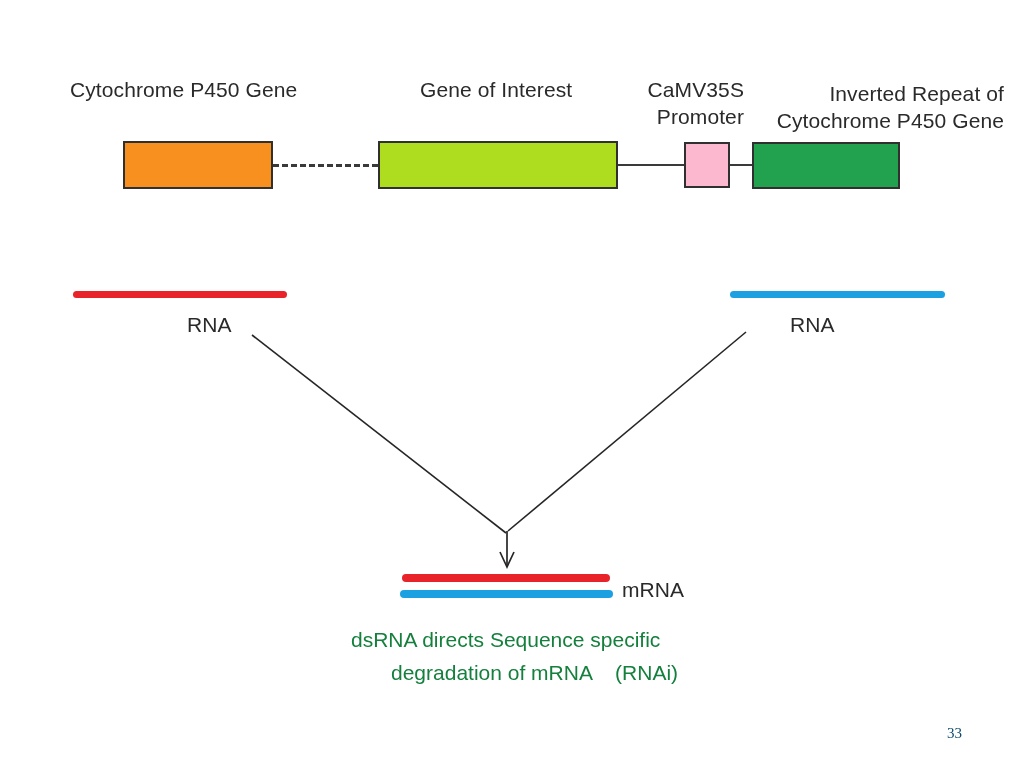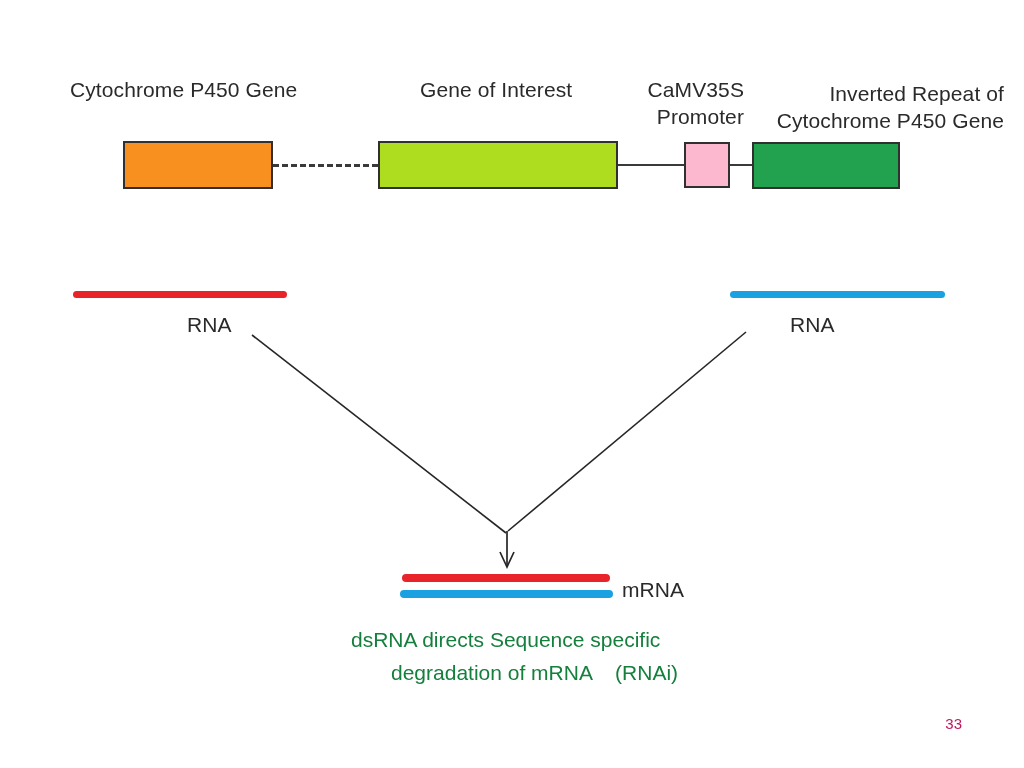--- a/index.html
+++ b/index.html
@@ -72,23 +72,24 @@
     color: #15803d;
     font-size: 21px;
     line-height: 33px;
     white-space: pre;
   }
 
   
   .page-num {
     position: absolute;
     right: 62px;
-    bottom: 36px;
-    color: #be185d;
+    bottom: 26px;
+    color: #0c4a6e;
     font-size: 15px;
+    font-family: Liberation Serif, serif;
   }
 </style>
 </head>
 <body>
 
 <div id="slide">
 
   <div class="lbl" style="left:70px; top:76px; width:232px;">Cytochrome P450 Gene</div>
 
   <div class="lbl" style="left:420px; top:76px; width:168px;">Gene of Interest</div>

